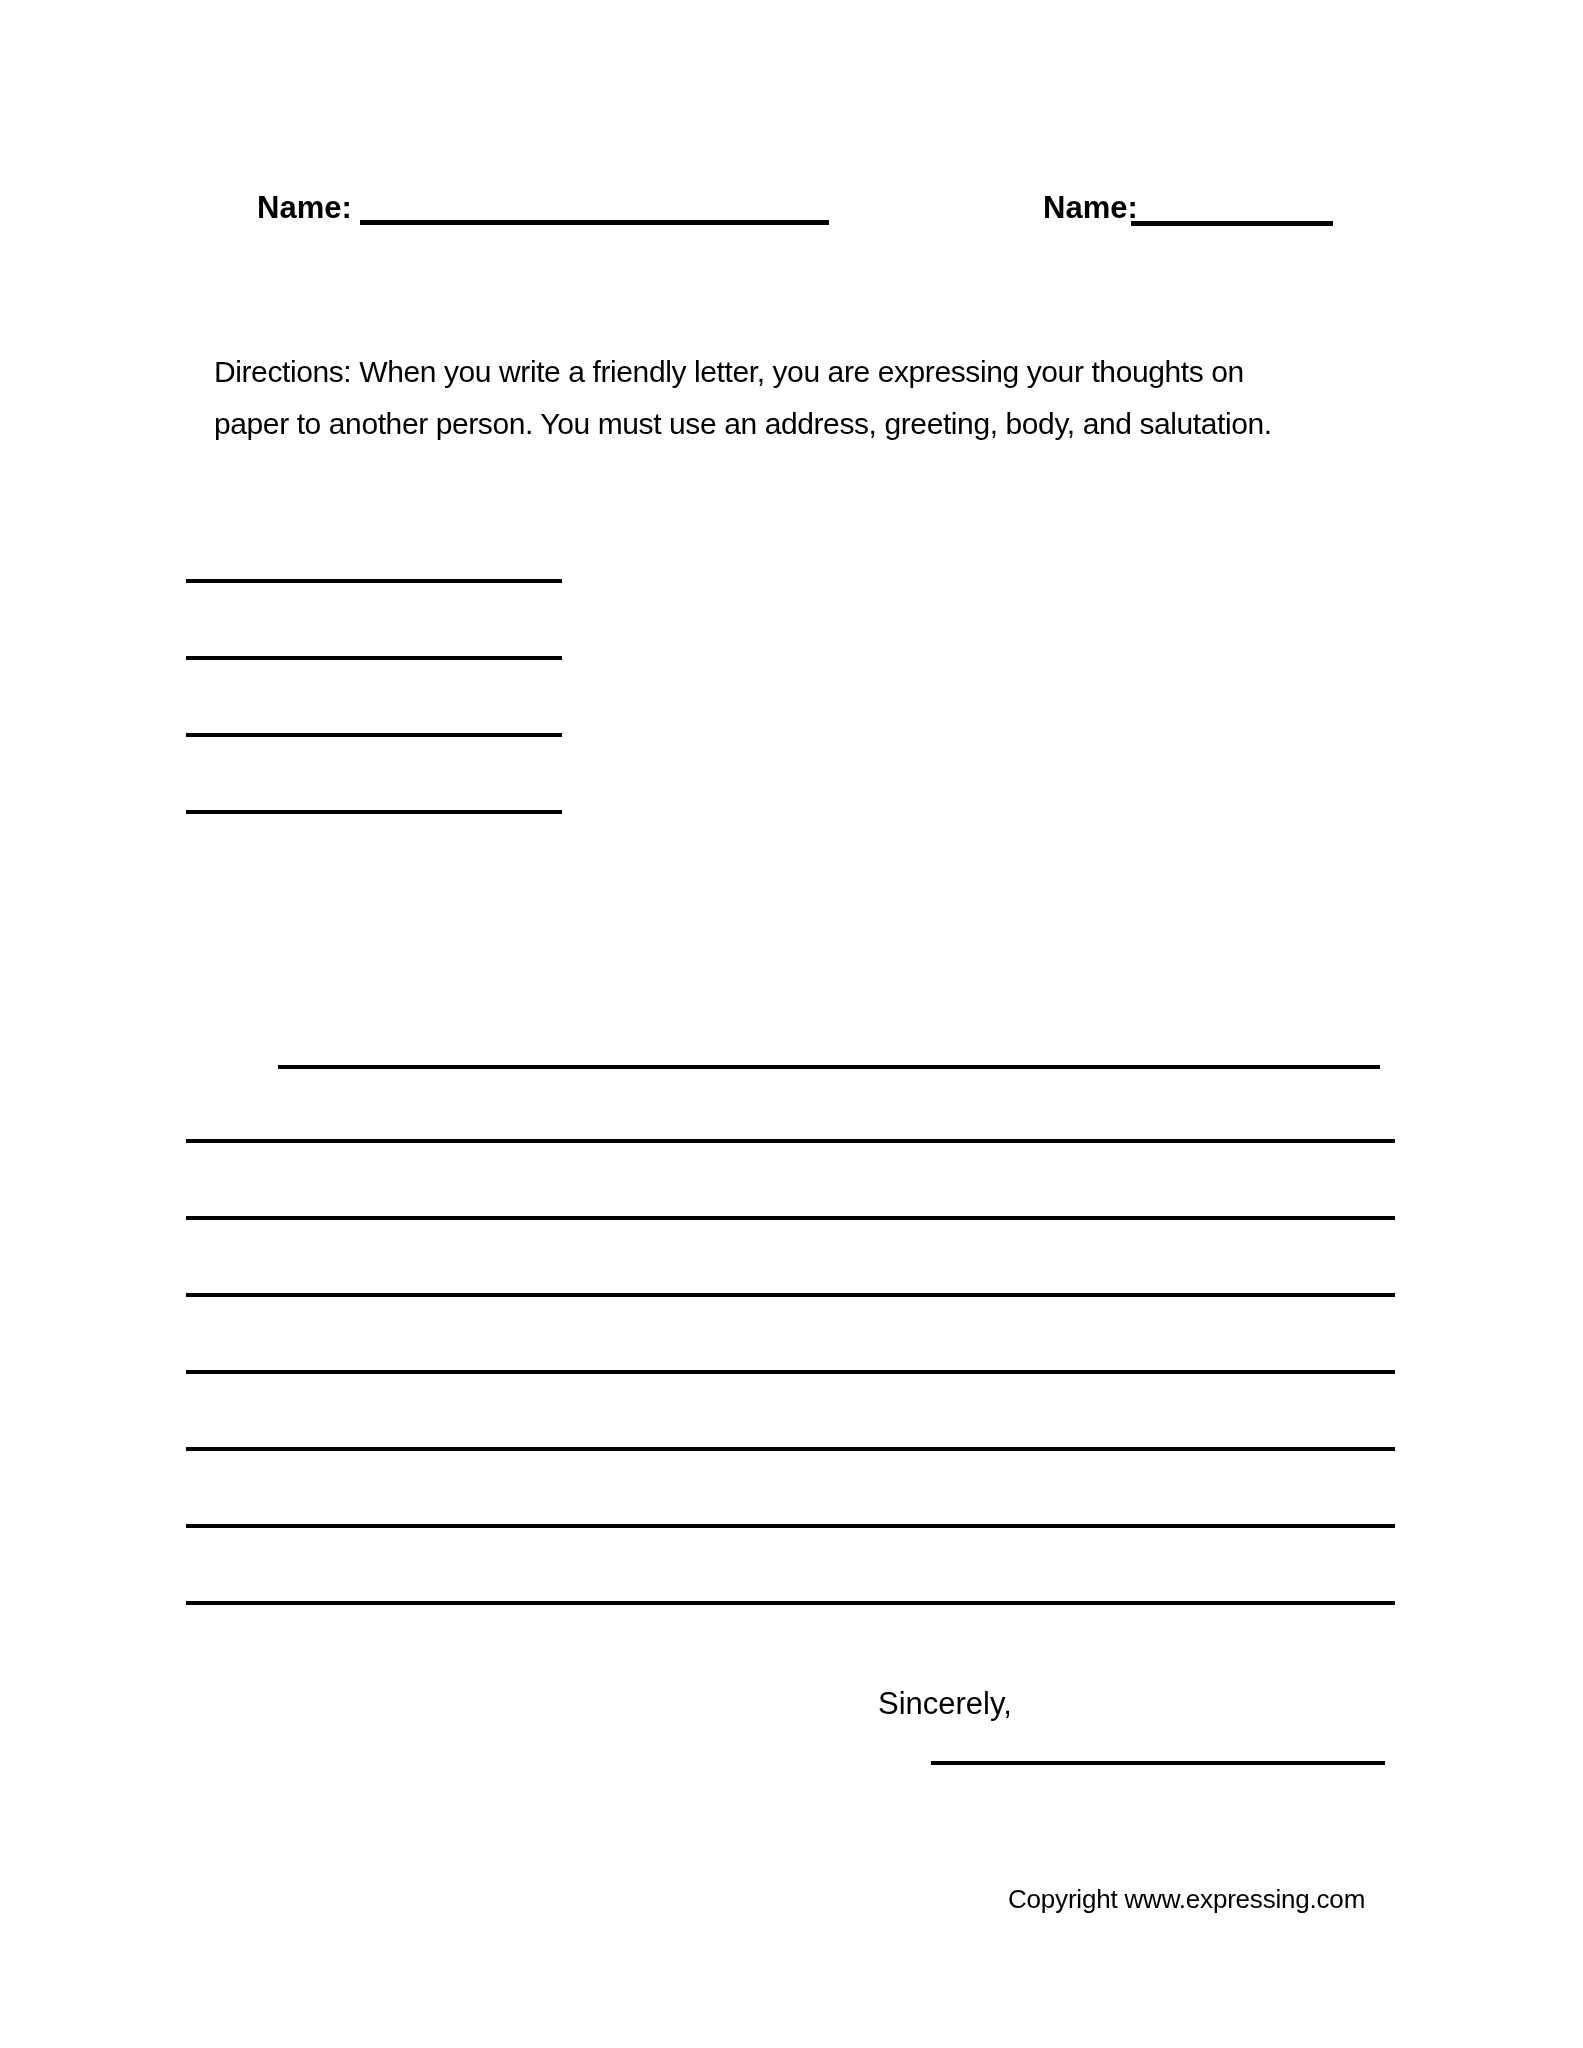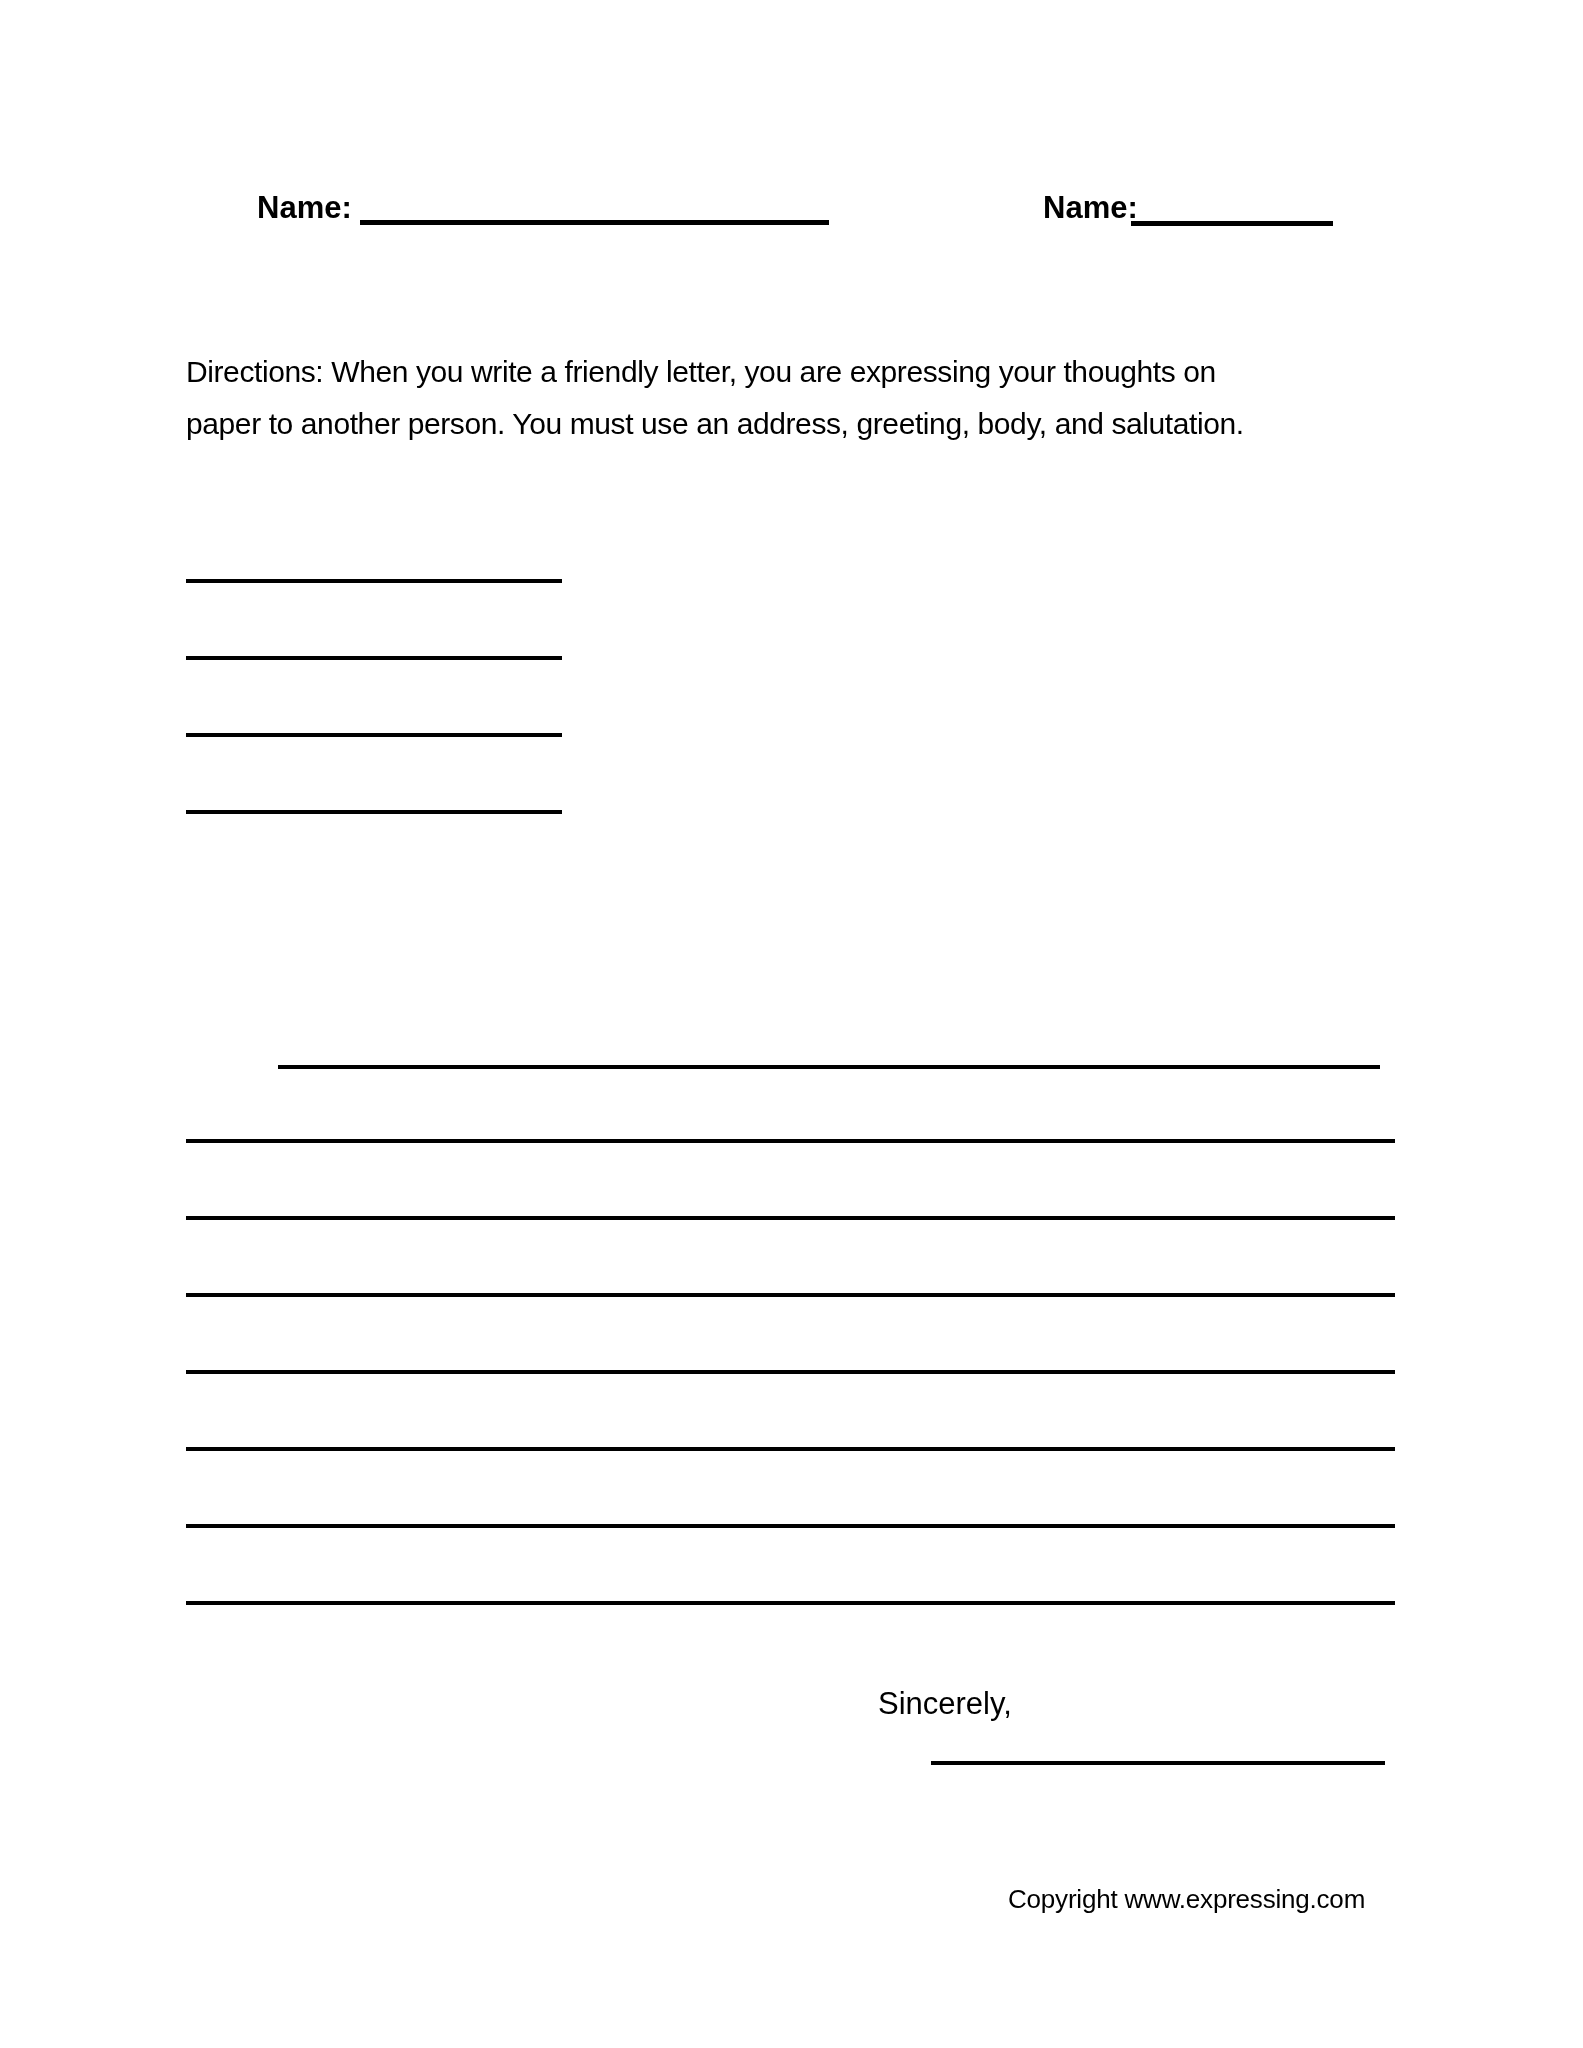--- a/index.html
+++ b/index.html
@@ -46,21 +46,21 @@
     white-space: nowrap;
   }
 
   .directions {
     left: 186px;
     top: 346px;
     font-size: 30px;
     letter-spacing: -0.4px;
     line-height: 52px;
   }
-  .directions div { white-space: nowrap; }
+  .directions div { white-space: nowrap; margin-left: 28px; }
 
   
   .name-label { left: 257px; top: 190px; }
   .name-line  { left: 360px; top: 220px; width: 469px; }
   .date-label { left: 1043px; top: 190px; }
   .date-line  { left: 1131px; top: 221px; width: 202px; }
 
   
   .address-lines { left: 186px; top: 579px; }
   .address-lines .rule {

